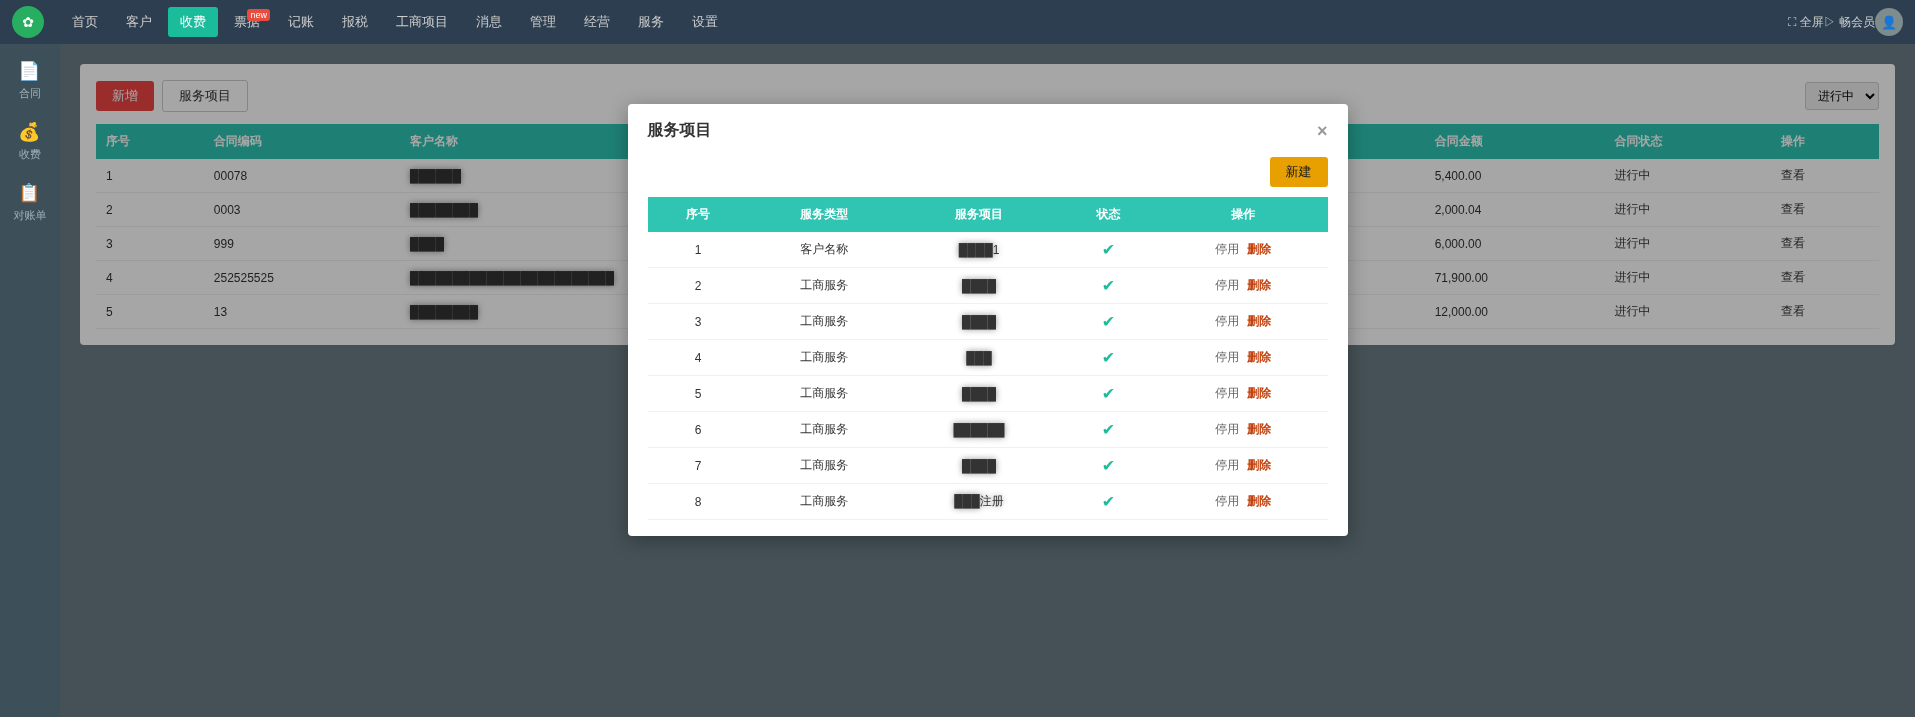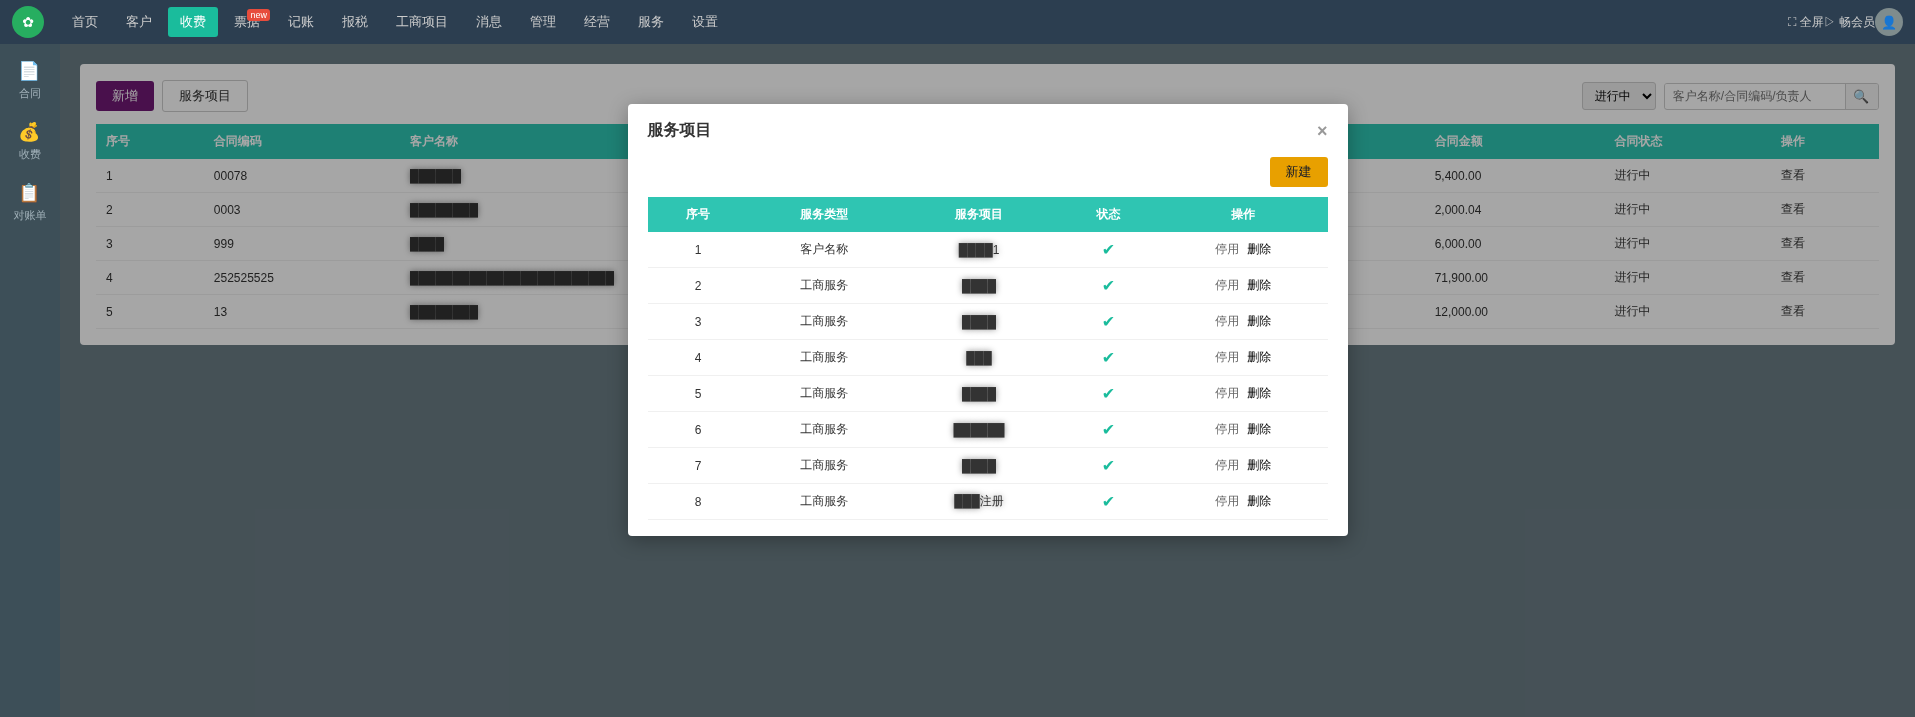--- a/index.html
+++ b/index.html
@@ -108,21 +108,21 @@
     }
 
     
     .toolbar {
       display: flex;
       align-items: center;
       gap: 8px;
       margin-bottom: 12px;
     }
     .btn-new {
-      background: #701a75;
+      background: #ef4444;
       color: #fff;
       border: none;
       padding: 6px 16px;
       border-radius: 3px;
       cursor: pointer;
       font-size: 13px;
     }
     .btn-service {
       background: #fff;
       color: #333;
@@ -275,22 +275,23 @@
     .status-icon {
       color: #1abc9c;
       font-size: 16px;
     }
     .td-stop {
       color: #666;
       cursor: pointer;
       margin-right: 8px;
     }
     .td-delete {
-      color: #000000;
-      cursor: pointer;
+      color: #c2410c;
+      cursor: pointer;
+      font-weight: bold;
     }
 
     .modal-scroll-area {
       max-height: 360px;
       overflow-y: auto;
     }
 
     
     .modal-scroll-area::-webkit-scrollbar { width: 6px; }
     .modal-scroll-area::-webkit-scrollbar-track { background: #f1f1f1; }
@@ -347,24 +348,20 @@
 
       <div class="toolbar">
         <button class="btn-new">新增</button>
         <button class="btn-service">服务项目</button>
         <div class="toolbar-right">
           <select class="status-select">
             <option>进行中</option>
             <option>全部</option>
             <option>已结束</option>
           </select>
-          <div class="search-box">
-            <input type="text" placeholder="客户名称/合同编码/负责人" style="">
-            <span class="search-btn">🔍</span>
-          </div>
         </div>
       </div>
 
       <table class="data-table">
         <thead>
           <tr>
             <th>序号</th>
             <th>合同编码</th>
             <th>客户名称</th>
             <th>服务项目▼</th>

